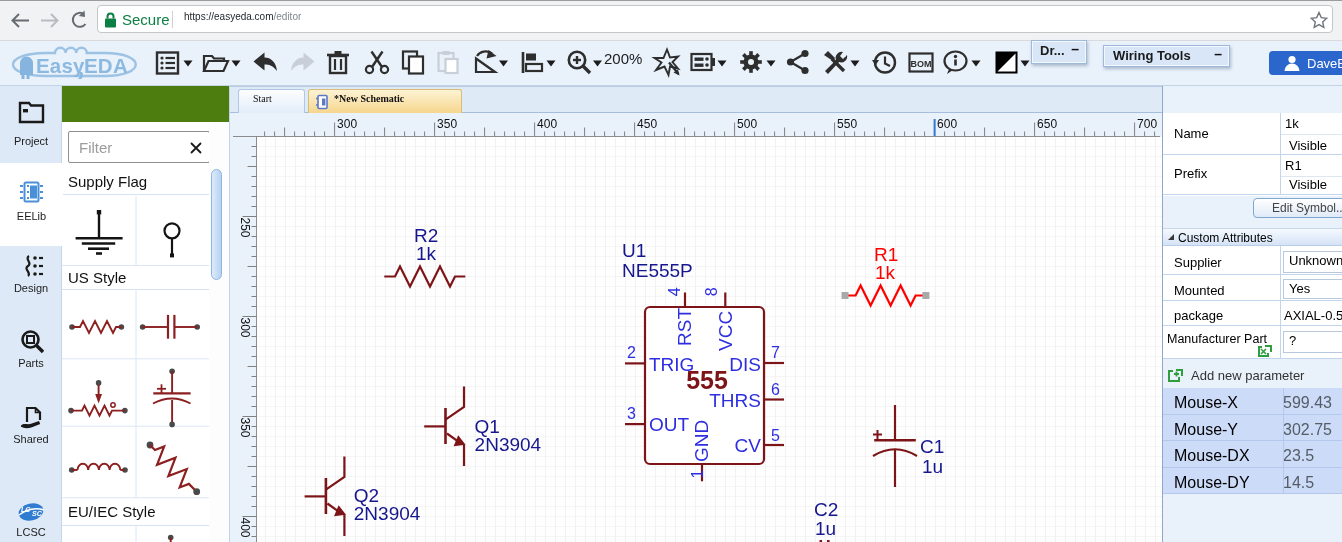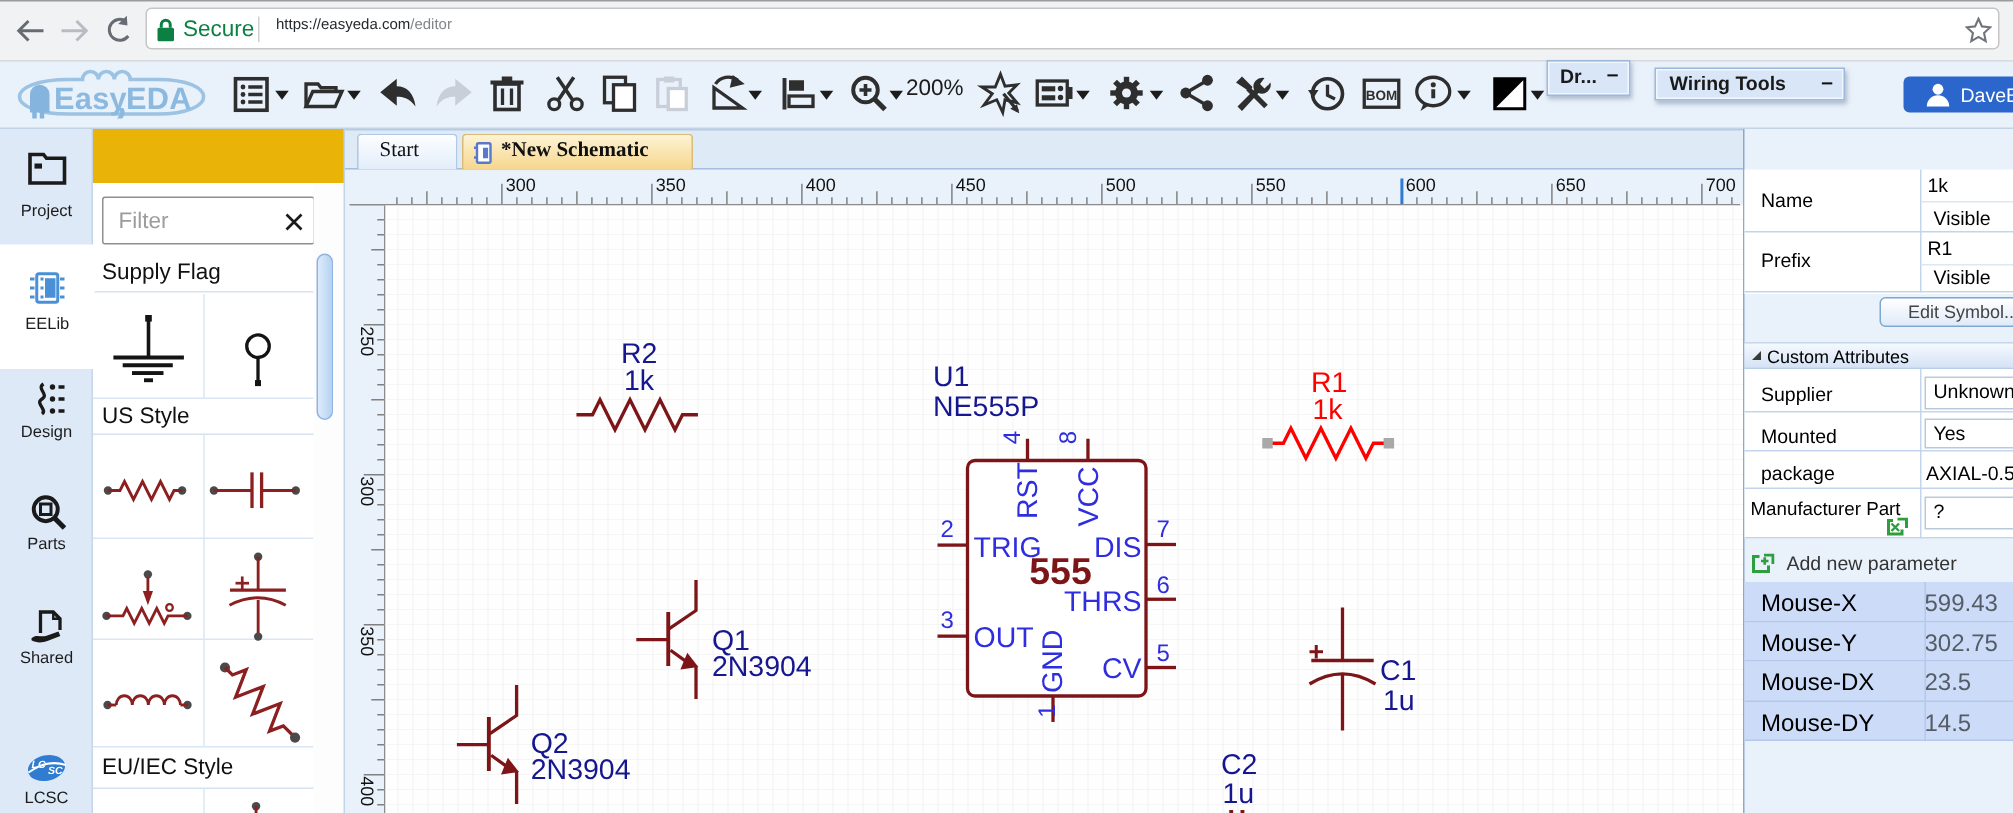--- a/index.html
+++ b/index.html
@@ -1,17 +1,17 @@
 <!DOCTYPE html>
 <html><head><meta charset="utf-8">
 <style>
 * { margin:0; padding:0; box-sizing:border-box; }
 html,body { width:1342px; height:542px; overflow:hidden; font-family:"Liberation Sans",sans-serif; }
 .abs { position:absolute; }
-#page { position:relative; width:1342px; height:542px; background:#eab308;padding-left:31px; }
+#page { position:relative; width:1342px; height:542px; background:#4d7c0f;padding-left:31px; }
 
 
 #chrome { left:0; top:0; width:1342px; height:41px; background:#f1f2f4; border-bottom:1px solid #d8dade; }
 #topline { left:0; top:0; width:1342px; height:1px; background:#9b9b9b; }
 #omni { left:97px; top:5px; width:1236px; height:28px; background:#fff; border:1px solid #c6c6c6; border-radius:4px; }
 #secure { position:absolute; left:122px; top:11px; color:#0c8043; font-size:15px; }
 #urlsep { position:absolute; left:172px; top:11px; width:1px; height:17px; background:#d0d0d0; }
 #url { position:absolute; left:184px; top:11px; font-size:10px; color:#24292e; }
 #url span { color:#80868b; }
 
@@ -37,21 +37,21 @@
 #wsstrip { left:230px; top:86px; width:3px; height:456px; background:#dce9f7; }
 #filter { position:absolute; left:6px; top:9px; width:142px; height:32px; border:1px solid #8f8f8f; border-radius:2px; background:#fff; }
 #filter span { position:absolute; left:10px; top:7px; color:#9c9c9c; font-size:15px; }
 .lhead { position:absolute; left:0; width:148px; background:#fff; border-bottom:1px solid #d7e2f0; font-size:15px; color:#101010; padding-left:6px; }
 #scrolltrack { position:absolute; left:147px; top:0px; width:20px; height:456px; background:#fdfdfe; }
 #scrollthumb { position:absolute; left:1.5px; top:47px; width:11.5px; height:111px; border:1px solid #8fb4e0; border-radius:6px; background:linear-gradient(to right,#ddebfa,#b6d3f2); }
 
 
 #workspace { left:230px; top:86px; width:932px; height:456px; background:#e9f1fb; }
 #tabbar { position:absolute; left:0; top:0; width:932px; height:27px; background:#dfeaf7; border-top:1px solid #b7cbe4; border-bottom:1px solid #a6bedd; }
-.tab { position:absolute; top:2px; height:24px; border:1px solid #b0c8e6; border-bottom:none; border-radius:3px 3px 0 0; font-family:"Liberation Serif",serif; font-size:14px; color:#111; }
+.tab { position:absolute; top:2px; height:24px; border:1px solid #b0c8e6; border-bottom:none; border-radius:3px 3px 0 0; font-family:"Liberation Serif",serif; font-size:10px; color:#111; }
 #tab1 { left:8px; width:67px; background:linear-gradient(#fdfeff,#e2edfa); }
 #tab2 { left:78px; width:154px; background:linear-gradient(#fdf3d4,#f6d68e); border-color:#d9bc79; font-weight:bold; }
 #ruler-corner { position:absolute; left:3px; top:28px; width:24px; height:23px; background:#e9f1fb; }
 #canvas { position:absolute; left:27px; top:51px; width:905px; height:405px; background-color:#fefefe;
   background-image:linear-gradient(to right,#f1f1f1 1px,transparent 1px),linear-gradient(to bottom,#f5f5f5 1px,transparent 1px);
   background-size:10px 10px; background-position:8px 9px; }
 
 
 #rpanel { left:1162px; top:86px; width:180px; height:456px; background:#e9f1fb; border-left:1px solid #8fa8c8; }
 .phead { position:absolute; left:0; width:180px; height:22px; background:linear-gradient(#f5f9fe,#d5e3f6); border-top:1px solid #c7d7ec; border-bottom:1px solid #b9cde8; font-size:12px; color:#000; }

